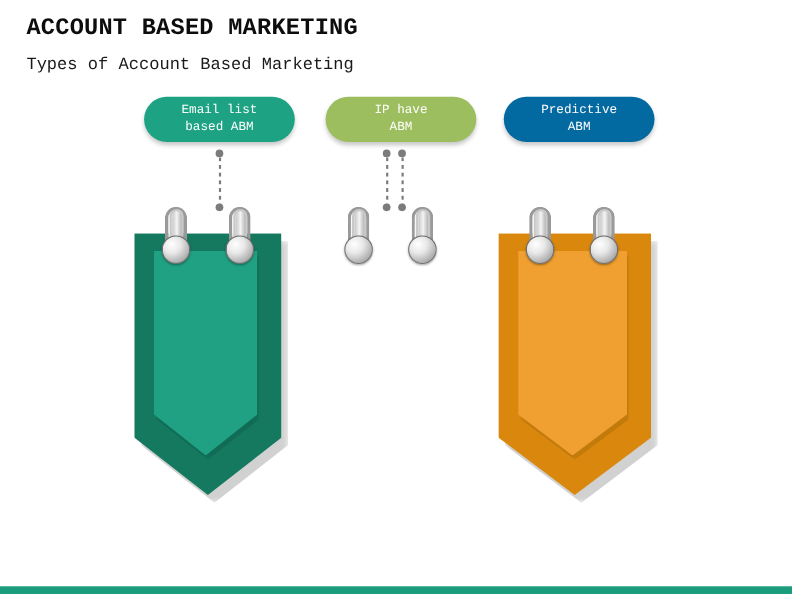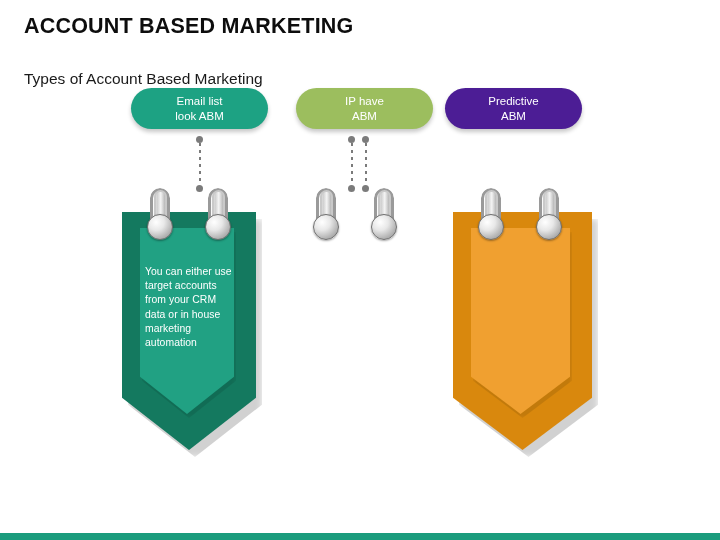--- a/index.html
+++ b/index.html
@@ -4,50 +4,49 @@
 <style>
   html,body{margin:0;padding:0;}
   body{
     width:720px;height:540px;
     background:#ffffff;
     font-family:"Liberation Sans", sans-serif;
     overflow:hidden;
     position:relative;
   }
 
-  .slide{position:absolute;left:0;top:0;width:636px;height:540px;}
+  .slide{position:absolute;left:0;top:0;width:636px;height:540px;font-family:Liberation Mono, monospace;}
 
   
   .title{
     position:absolute;left:24px;top:14px;
     font-size:21.5px;font-weight:bold;color:#0d0d0d;
     letter-spacing:.2px;white-space:nowrap;
   }
   .subtitle{
     position:absolute;left:24px;top:50px;
     font-size:15.5px;font-weight:normal;color:#1a1a1a;
     white-space:nowrap;
-    margin-top:20px;
   }
 
   
   .pill{
     position:absolute;
     width:137px;height:41px;
     border-radius:21px;
     display:flex;flex-direction:column;
     align-items:center;justify-content:center;
     color:#ffffff;font-size:11.5px;line-height:14.5px;
     text-align:center;
     box-shadow:0 3px 4px rgba(0,0,0,.22);
   }
   .pill span{display:block;}
   .pill-1{left:131px;top:88px;background:#1da283;}
   .pill-2{left:296px;top:88px;background:#9cbe5e;}
-  .pill-3{left:445px;top:88px;background:#4c1d95;}
+  .pill-3{left:458px;top:88px;background:#0369a1;}
 
   
   .conn{position:absolute;width:7px;}
   .conn .dot{
     width:7px;height:7px;border-radius:50%;
     background:#7b7b7b;position:absolute;left:0;
   }
   .conn .dot.top{top:0;}
   .conn .dot.bot{bottom:0;}
   .conn .dline{
@@ -127,21 +126,21 @@
 </head>
 <body>
 
 <div class="slide">
 
   <div class="title">ACCOUNT BASED MARKETING</div>
   <div class="subtitle">Types of Account Based Marketing</div>
 
   <div class="pill pill-1">
     <span>Email list</span>
-    <span>look ABM</span>
+    <span>based ABM</span>
   </div>
   <div class="pill pill-2">
     <span>IP have</span>
     <span>ABM</span>
   </div>
   <div class="pill pill-3">
     <span>Predictive</span>
     <span>ABM</span>
   </div>
 
@@ -160,21 +159,20 @@
     <div class="dot top"></div>
     <div class="dline"></div>
     <div class="dot bot"></div>
   </div>
 
   <div class="banner" style="left:122px;top:212px;width:134px;height:238px;">
     <div class="ban-shadow" style="height:238px;"></div>
     <div class="ban-outer" style="height:238px;background:#14795f;"></div>
     <div class="ban-inner-shadow" style="left:20px;top:20px;width:94px;height:186px;"></div>
     <div class="ban-inner" style="left:18px;top:16px;width:94px;height:186px;background:#21a183;"></div>
-    <div class="ban-text" style="left:23px;top:53px;width:88px;">You can either use target accounts from your CRM data or in house marketing automation</div>
   </div>
   <div class="ring" style="left:147px;top:188px;">
     <div class="arc"></div>
     <div class="arc2"></div>
     <div class="eyelet"></div>
   </div>
   <div class="ring" style="left:205px;top:188px;">
     <div class="arc"></div>
     <div class="arc2"></div>
     <div class="eyelet"></div>

